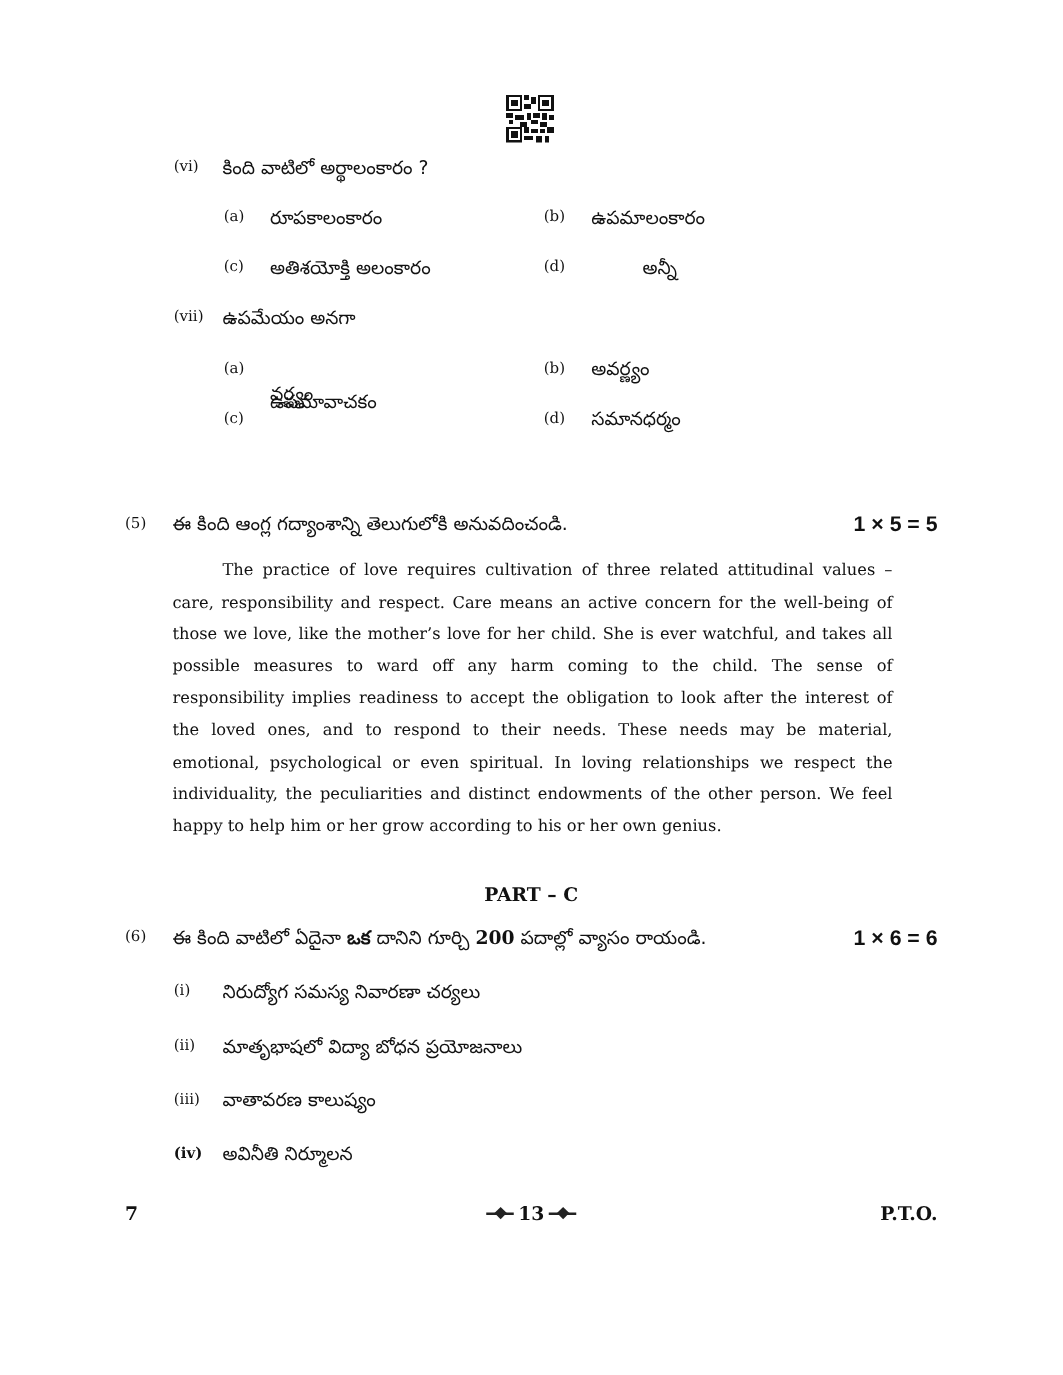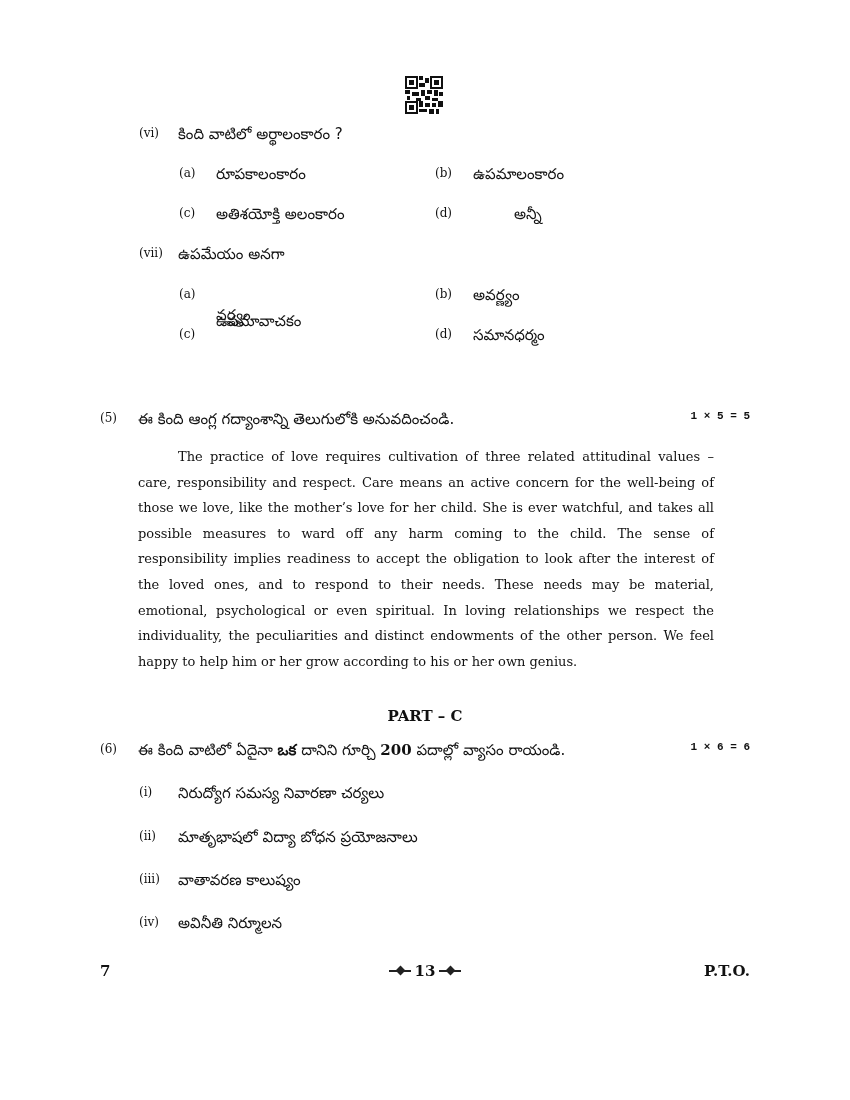--- a/index.html
+++ b/index.html
@@ -4,21 +4,21 @@
 <style>
   html, body { margin: 0; padding: 0; }
   body {
     width: 850px; height: 1100px; background: #ffffff; position: relative;
     font-family: "DejaVu Serif", "Liberation Serif", serif; color: #111111;
     overflow: hidden;
   }
   .abs { position: absolute; }
   .tel { font-family: "DejaVu Sans", "Liberation Sans", sans-serif; font-size: 15px; }
   .lbl { font-family: "DejaVu Serif", "Liberation Serif", serif; font-size: 12px; }
-  .marks { font-family: Liberation Mono, monospace; font-weight: bold; font-size: 11px; }
+  .marks { font-family: Liberation Sans, sans-serif; font-weight: bold; font-size: 17px; }
   .qr {
     left: 404px; top: 76px; width: 40px; height: 38px;
   }
   .para {
     left: 138px; top: 444px; width: 576px;
     font-family: "DejaVu Serif", "Liberation Serif", serif;
     font-size: 13px; line-height: 25.6px; text-align: justify;
   }
   .para p { margin: 0; text-indent: 40px; }
   .part { left: 0; width: 850px; top: 707px; text-align: center; font-weight: bold; font-size: 15px; }
@@ -108,21 +108,21 @@
 
 <div class="abs lbl" style="left:139px; top:785px;">(i)</div>
 <div class="abs tel" style="left:178px; top:784px;">నిరుద్యోగ సమస్య నివారణా చర్యలు</div>
 
 <div class="abs lbl" style="left:139px; top:829px;">(ii)</div>
 <div class="abs tel" style="left:178px; top:828px;">మాతృభాషలో విద్యా బోధన ప్రయోజనాలు</div>
 
 <div class="abs lbl" style="left:139px; top:872px;">(iii)</div>
 <div class="abs tel" style="left:178px; top:871px;">వాతావరణ కాలుష్యం</div>
 
-<div class="abs lbl" style="left:139px; top:915px;">(iv)</div>
+<div class="abs lbl" style="left:139px; top:915px;font-weight:bold;">(iv)</div>
 <div class="abs tel" style="left:178px; top:914px;">అవినీతి నిర్మూలన</div>
 
 <div class="abs footer" style="left:100px;">7</div>
 <div class="abs pgnum">
   <span class="orn"></span>
   <span>13</span>
   <span class="orn"></span>
 </div>
 <div class="abs footer" style="right:100px;">P.T.O.</div>
 

